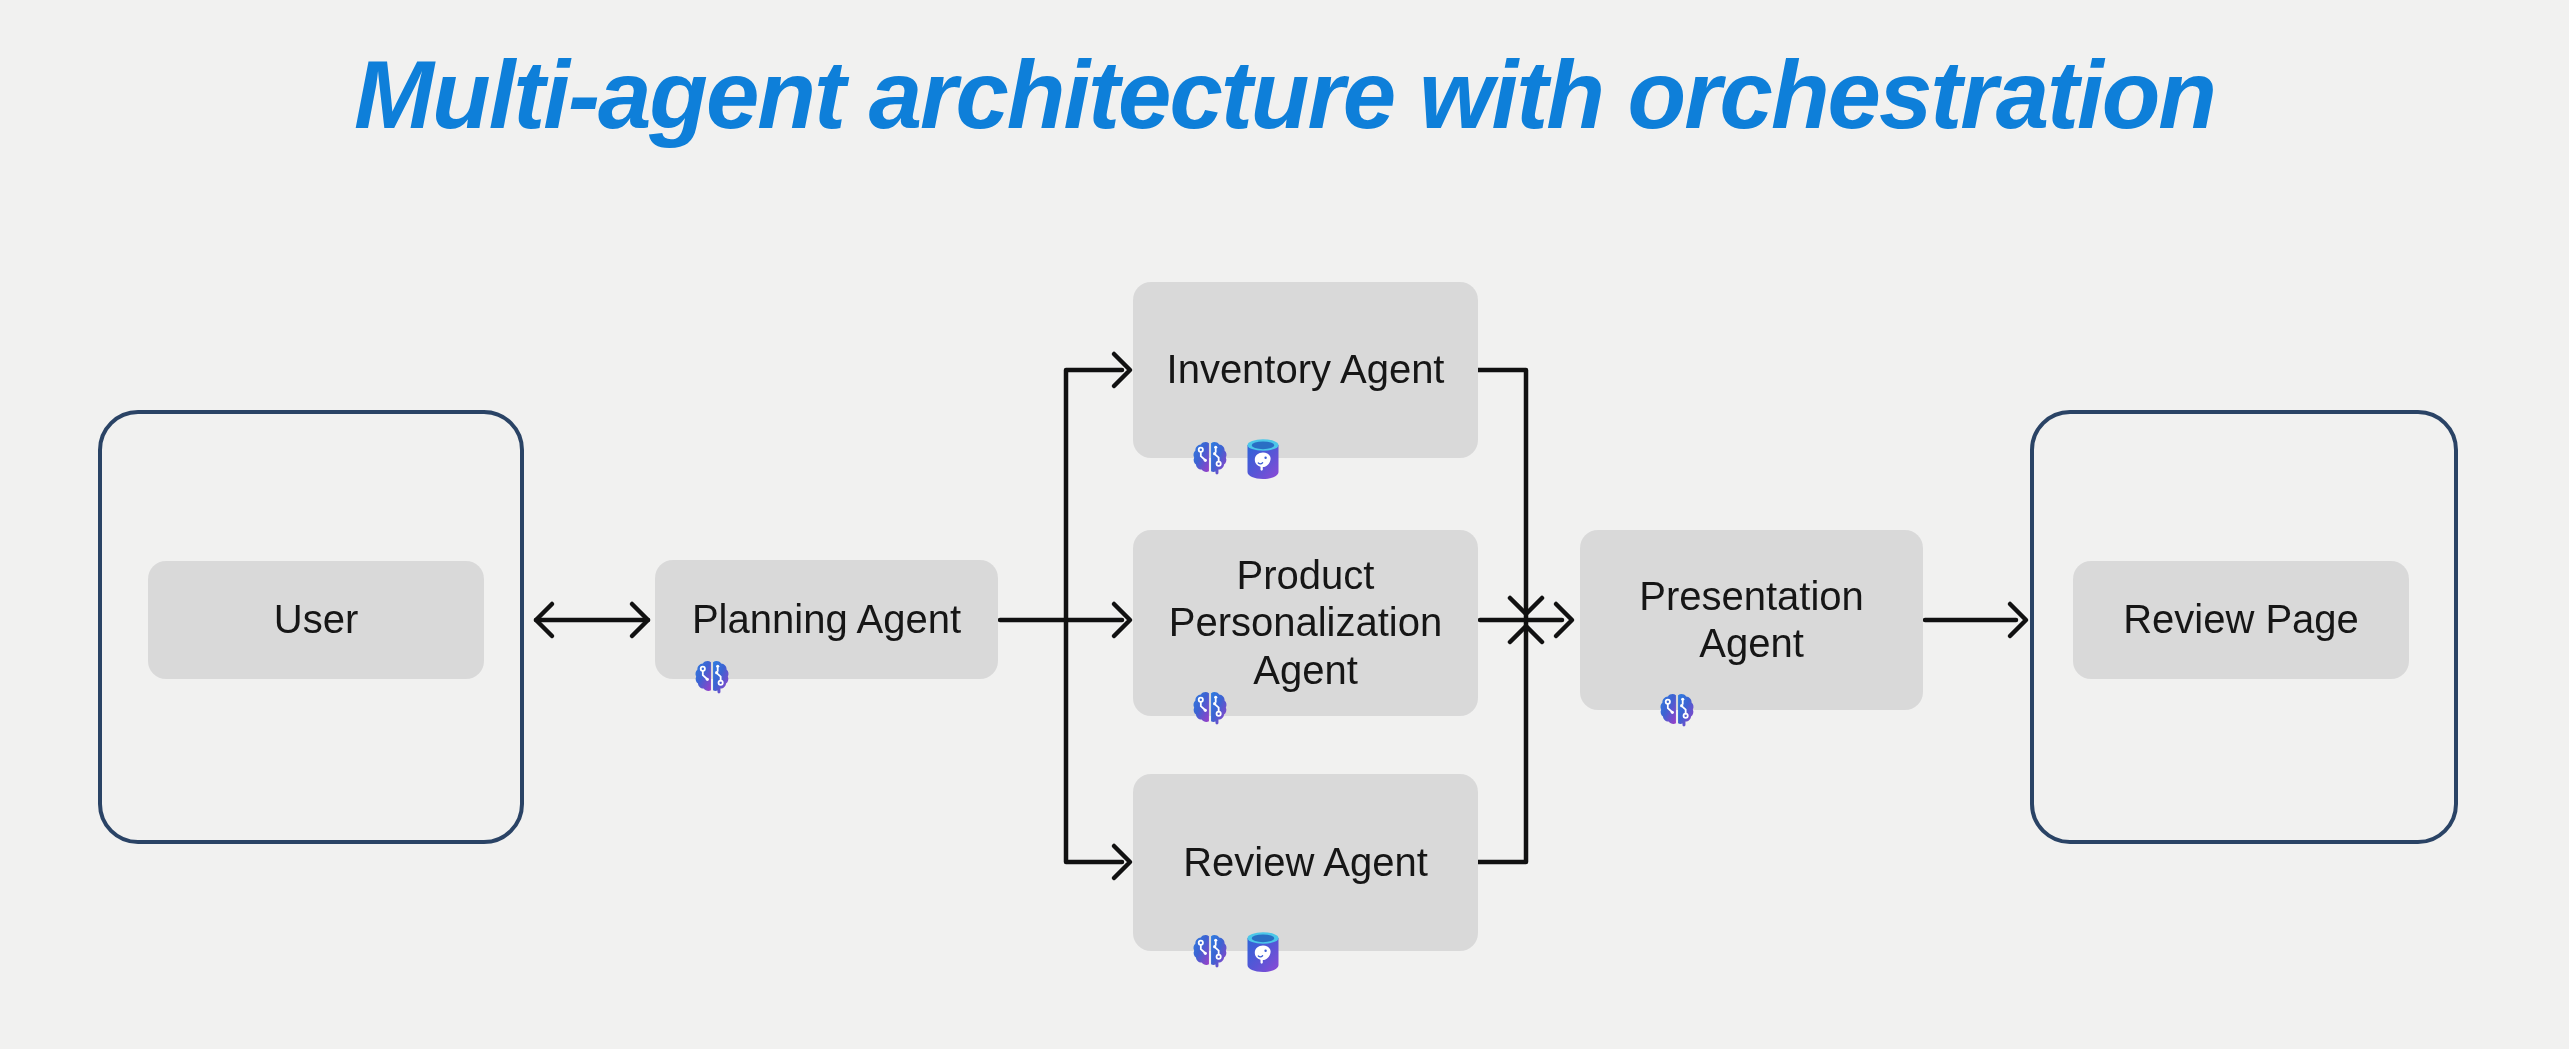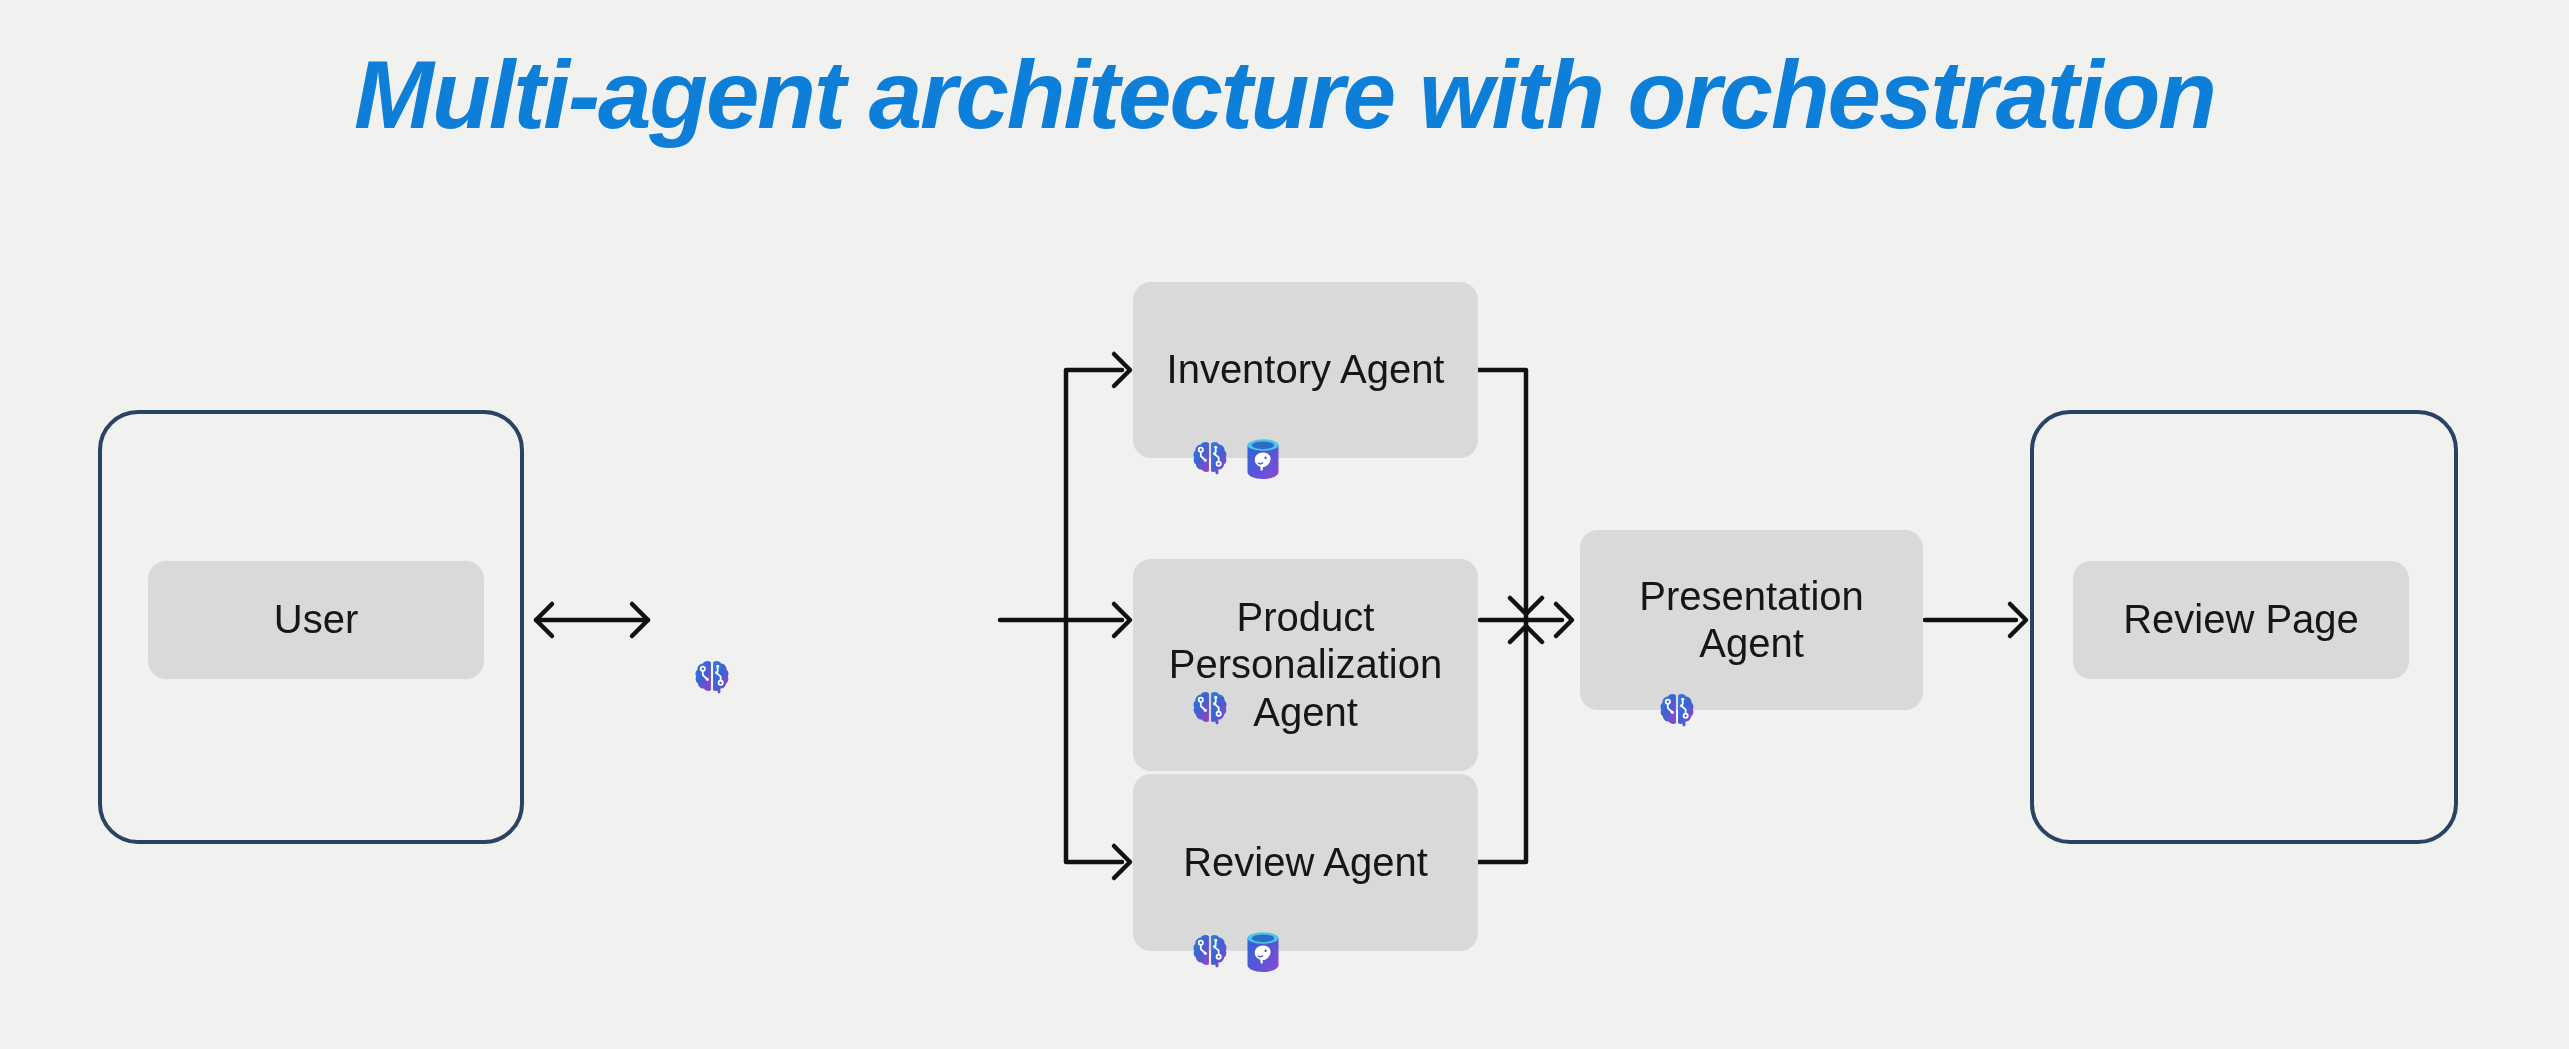--- a/index.html
+++ b/index.html
@@ -103,26 +103,29 @@
     </g>
   </svg>
 
   <div class="group-container" style="left:98px;top:410px;width:426px;height:434px"></div>
   <div class="group-container" style="left:2030px;top:410px;width:428px;height:434px"></div>
 
   <div class="node" style="left:148px;top:561px;width:336px;height:118px">
     <span>User</span>
   </div>
 
+  <div class="node" style="left:655px;top:560px;width:343px;height:119px">
+    <span>Planning Agent</span>
+  </div>
 
   <div class="node" style="left:1133px;top:282px;width:345px;height:176px">
     <span>Inventory Agent</span>
   </div>
 
-  <div class="node" style="left:1133px;top:559px;width:345px;height:212px">
+  <div class="node" style="left:1133px;top:530px;width:345px;height:186px">
     <span>Product Personalization Agent</span>
   </div>
 
   <div class="node" style="left:1580px;top:530px;width:343px;height:180px">
     <span>Presentation Agent</span>
   </div>
 
   <div class="node" style="left:1133px;top:774px;width:345px;height:177px">
     <span>Review Agent</span>
   </div>

